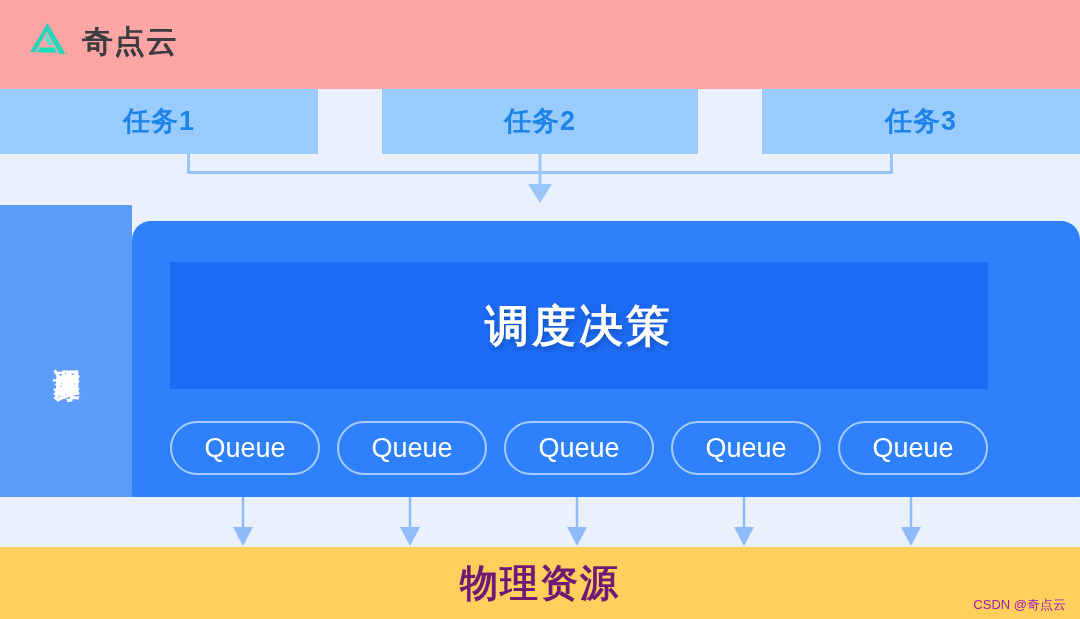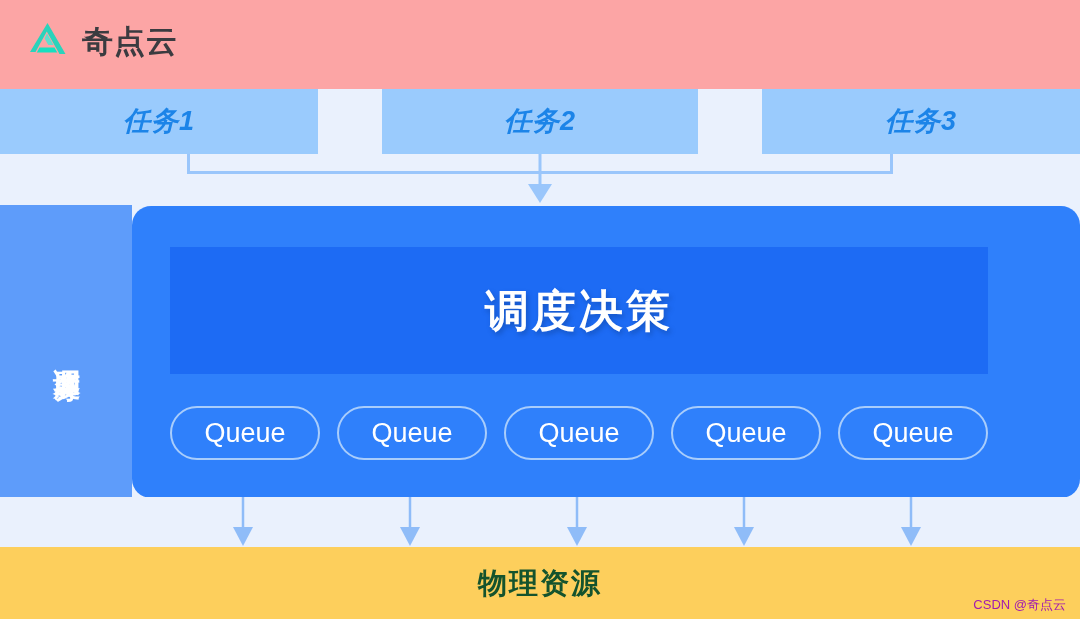--- a/index.html
+++ b/index.html
@@ -55,21 +55,20 @@
     width: 1080px; height: 65px;
   }
   .task-box {
     position: absolute;
     top: 0;
     height: 65px;
     background: #9acbfd;
     display: flex;
     align-items: center;
     justify-content: center;
-    font-style: italic;
   }
   .task-label {
     font-size: 27px;
     font-weight: 700;
     color: #1c84e8;
     letter-spacing: 1px;
     line-height: 1;
     white-space: nowrap;
   }
 
@@ -101,21 +100,21 @@
     font-weight: 700;
     color: #ffffff;
     letter-spacing: 2px;
     line-height: 1.32;
     writing-mode: vertical-rl;
     text-orientation: upright;
     white-space: nowrap;
   }
   .scheduler-body {
     position: absolute;
-    left: 132px; top: 1px;
+    left: 132px; top: 16px;
     width: 948px; height: 292px;
     background: #2f80fb;
     border-radius: 19px;
   }
   .decision-box {
     position: absolute;
     left: 38px; top: 41px;
     width: 818px; height: 127px;
     background: #1d6bf4;
     display: flex;
@@ -171,23 +170,23 @@
   .resource-bar {
     position: absolute;
     left: 0; top: 547px;
     width: 1080px; height: 72px;
     background: #fdcf5c;
     display: flex;
     align-items: center;
     justify-content: center;
   }
   .resource-label {
-    font-size: 29px;
-    font-weight: 700;
-    color: #14532d;
+    font-size: 38px;
+    font-weight: 700;
+    color: #701a75;
     letter-spacing: 2px;
     line-height: 1;
     white-space: nowrap;
   }
   .watermark {
     position: absolute;
     right: 14px; bottom: 8px;
     font-size: 13px;
     color: #a21caf;
     line-height: 1;

